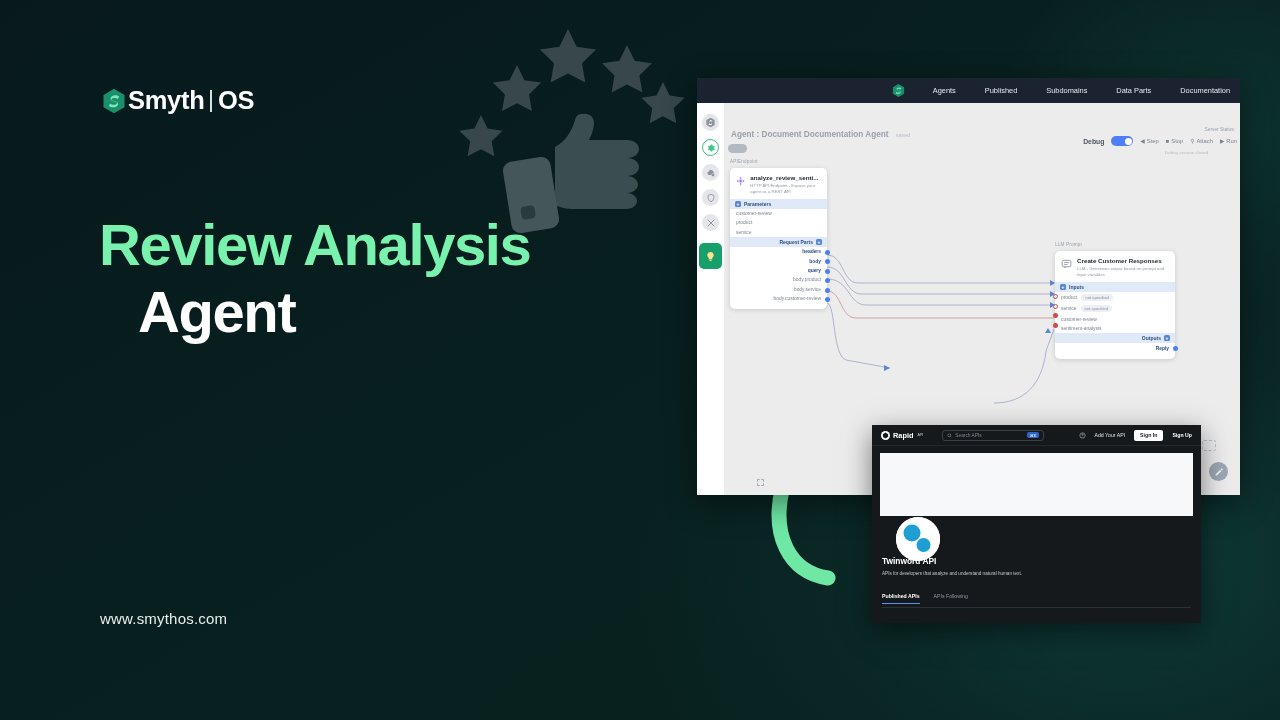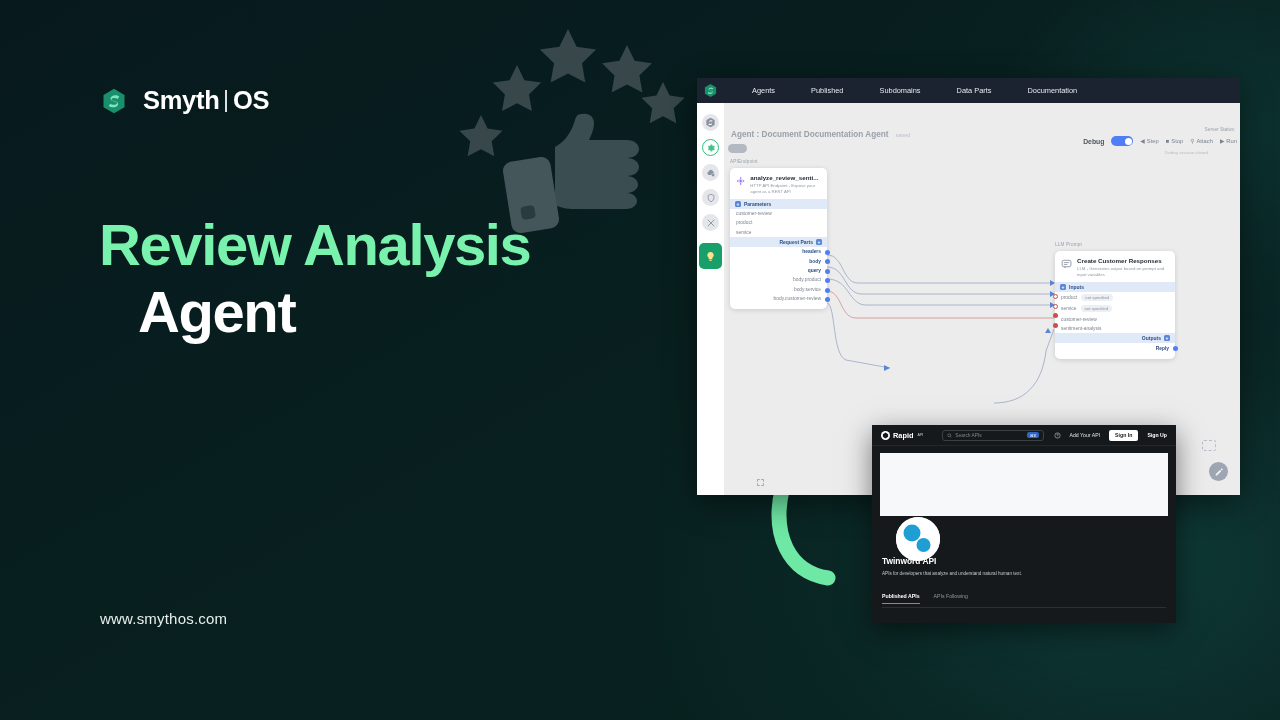--- a/index.html
+++ b/index.html
@@ -10,42 +10,42 @@
   #stage {
     position: relative; width: 1280px; height: 720px;
     background:
       radial-gradient(ellipse 700px 520px at 88% 78%, #0f3b38 0%, rgba(12,45,43,0.55) 40%, rgba(8,30,32,0) 72%),
       radial-gradient(ellipse 520px 420px at 96% 18%, #0c3330 0%, rgba(9,34,34,0.35) 45%, rgba(8,30,32,0) 75%),
       linear-gradient(150deg, #07191d 0%, #08201f 55%, #07221f 100%);
     overflow: hidden;
   }
 
   
-  .logo-row { position: absolute; left: 100px; top: 86px; display: flex; align-items: center; gap: 15px; }
+  .logo-row { position: absolute; left: 100px; top: 86px; display: flex; align-items: center; gap: 0; }
   .logo-mark { width: 28px; height: 28px; }
   .logo-text { font-size: 25.5px; font-weight: 700; color: #ffffff; letter-spacing: -0.3px; display: flex; align-items: center; }
   .logo-bar { display: inline-block; width: 1.6px; height: 22px; background: #d8e2e2; margin: 0 6px; }
 
   .headline { position: absolute; left: 99px; top: 212px; width: 620px;
     font-size: 58px; font-weight: 700; line-height: 1.155; letter-spacing: -1.4px; }
   .headline .grn { color: #79f2ae; display: block; }
   .headline .wht { color: #ffffff; display: block; margin-left: 39px; }
 
   .site-url { position: absolute; left: 100px; top: 610px; font-size: 15px; color: #e8eeee; letter-spacing: 0.2px; }
 
   
   .decor { position: absolute; left: 455px; top: 20px; width: 245px; height: 225px; opacity: 1; }
 
   
   .arrow { position: absolute; left: 770px; top: 320px; width: 130px; height: 270px; pointer-events: none; }
 
   
   .app { position: absolute; left: 697px; top: 78px; width: 543px; height: 417px;
          background: #eceded; overflow: hidden; box-shadow: 0 8px 30px rgba(0,0,0,.45); }
-  .app-nav { height: 25px; background: #1b2330; display: flex; align-items: center; padding-left: 6px; gap: 16px; }
+  .app-nav { height: 25px; background: #1b2330; display: flex; align-items: center; padding-left: 6px; gap: 9px; justify-content: flex-end; }
   .app-nav .nav-logo { width: 15px; height: 15px; margin-right: 8px; flex: 0 0 auto; }
   .app-nav a { color: #e5eaf0; font-size: 7.4px; padding: 0 10px; text-decoration: none; white-space: nowrap; }
 
   .app-body { position: relative; height: 392px; background: #ececec; }
 
   .rail { position: absolute; left: 0; top: 0; width: 27px; height: 100%; background: #ffffff; padding-top: 11px;
           display: flex; flex-direction: column; align-items: center; gap: 8px; }
   .rail-ico { width: 17px; height: 17px; border-radius: 50%; background: #e4e6ea; display: flex; align-items: center; justify-content: center; }
   .rail-ico.green-ring { background: #ffffff; border: 1.4px solid #2fbe7e; }
   .rail-tab { width: 23px; height: 26px; border-radius: 5px; background: #19a06a; display: flex; align-items: center; justify-content: center; margin-top: 4px; }
@@ -77,21 +77,21 @@
   .dotb { width: 5px; height: 5px; border-radius: 50%; background: #4f7ef5; position: absolute; }
   .dotr { width: 5px; height: 5px; border-radius: 50%; background: #d24a4a; position: absolute; }
   .dotr.hollow { background: #fff; border: 1.2px solid #d24a4a; }
   .chip { background: #eceff3; color: #8b929d; font-size: 4.2px; border-radius: 6px; padding: 1px 4px; margin-left: 4px; }
 
   .mini-btn { position: absolute; right: 24px; bottom: 44px; width: 14px; height: 11px; border: 1px dashed #b9bfc7; border-radius: 2px; }
   .pen-btn { position: absolute; right: 12px; bottom: 14px; width: 19px; height: 19px; border-radius: 50%; background: #9ea6b4; display:flex; align-items:center; justify-content:center; }
   .zoom-ico { position: absolute; left: 32px; bottom: 8px; width: 9px; height: 9px; }
 
   
-  .rapid { position: absolute; left: 872px; top: 425px; width: 304px; height: 198px; background: #15191c; overflow: hidden; box-shadow: 0 8px 26px rgba(0,0,0,.5); }
+  .rapid { position: absolute; left: 872px; top: 425px; width: 329px; height: 198px; background: #15191c; overflow: hidden; box-shadow: 0 8px 26px rgba(0,0,0,.5); }
   .rapid-nav { height: 21px; background: #16191b; display: flex; align-items: center; padding: 0 9px; gap: 9px; border-bottom: 1px solid #24282b; }
   .rapid-logo { display: flex; align-items: center; gap: 3px; }
   .rapid-logo-mark { width: 9px; height: 9px; border-radius: 50%; background: #fff; display:flex;align-items:center;justify-content:center; }
   .rapid-logo-txt { color: #fff; font-size: 7.4px; font-weight: 700; }
   .rapid-logo-sup { color: #cfd3d6; font-size: 3.6px; vertical-align: super; margin-left: 1px; }
   .rapid-search { flex: 0 0 auto; width: 102px; height: 11px; border: 1px solid #3b4045; border-radius: 3px; display: flex; align-items: center; padding: 0 4px; gap: 3px; margin-left: 10px; }
   .rapid-search .ph { color: #7e868d; font-size: 4.8px; }
   .kbd { margin-left: auto; background: #2e66c8; color: #fff; font-size: 4px; border-radius: 2px; padding: 0.5px 3px; }
   .rapid-right { margin-left: auto; display: flex; align-items: center; gap: 9px; }
   .rapid-link { color: #dfe3e6; font-size: 5.2px; white-space: nowrap; }

